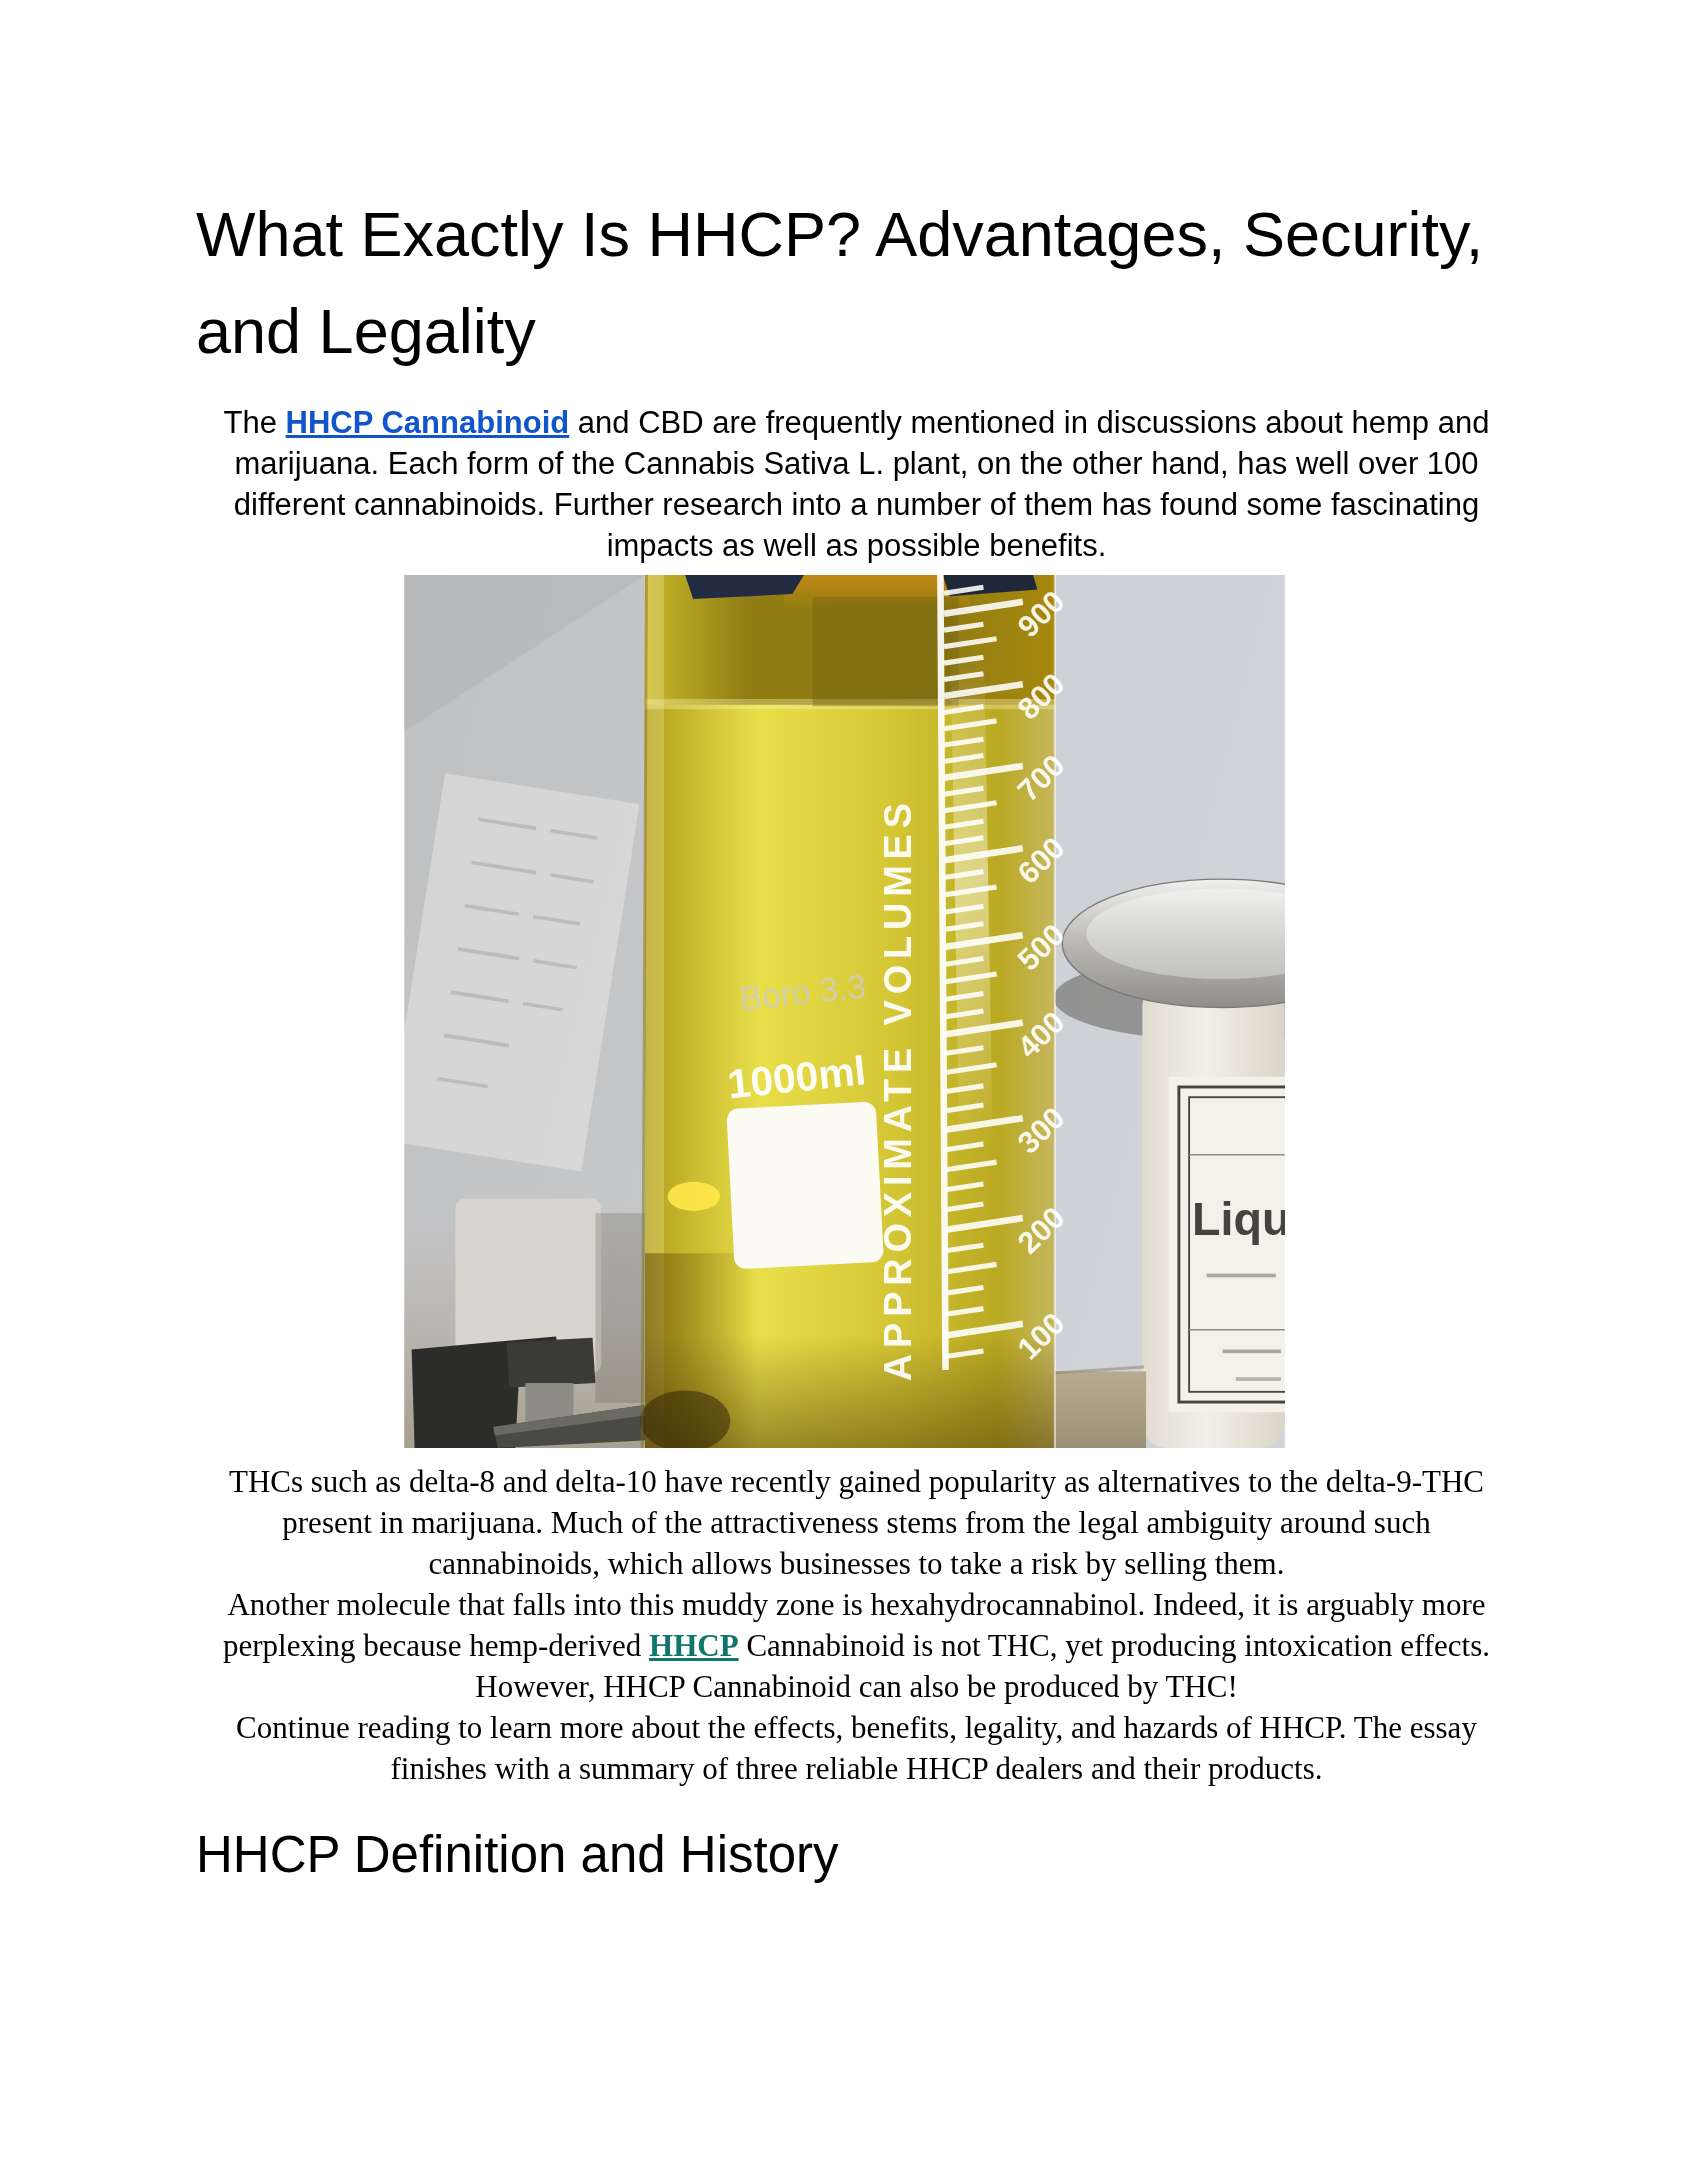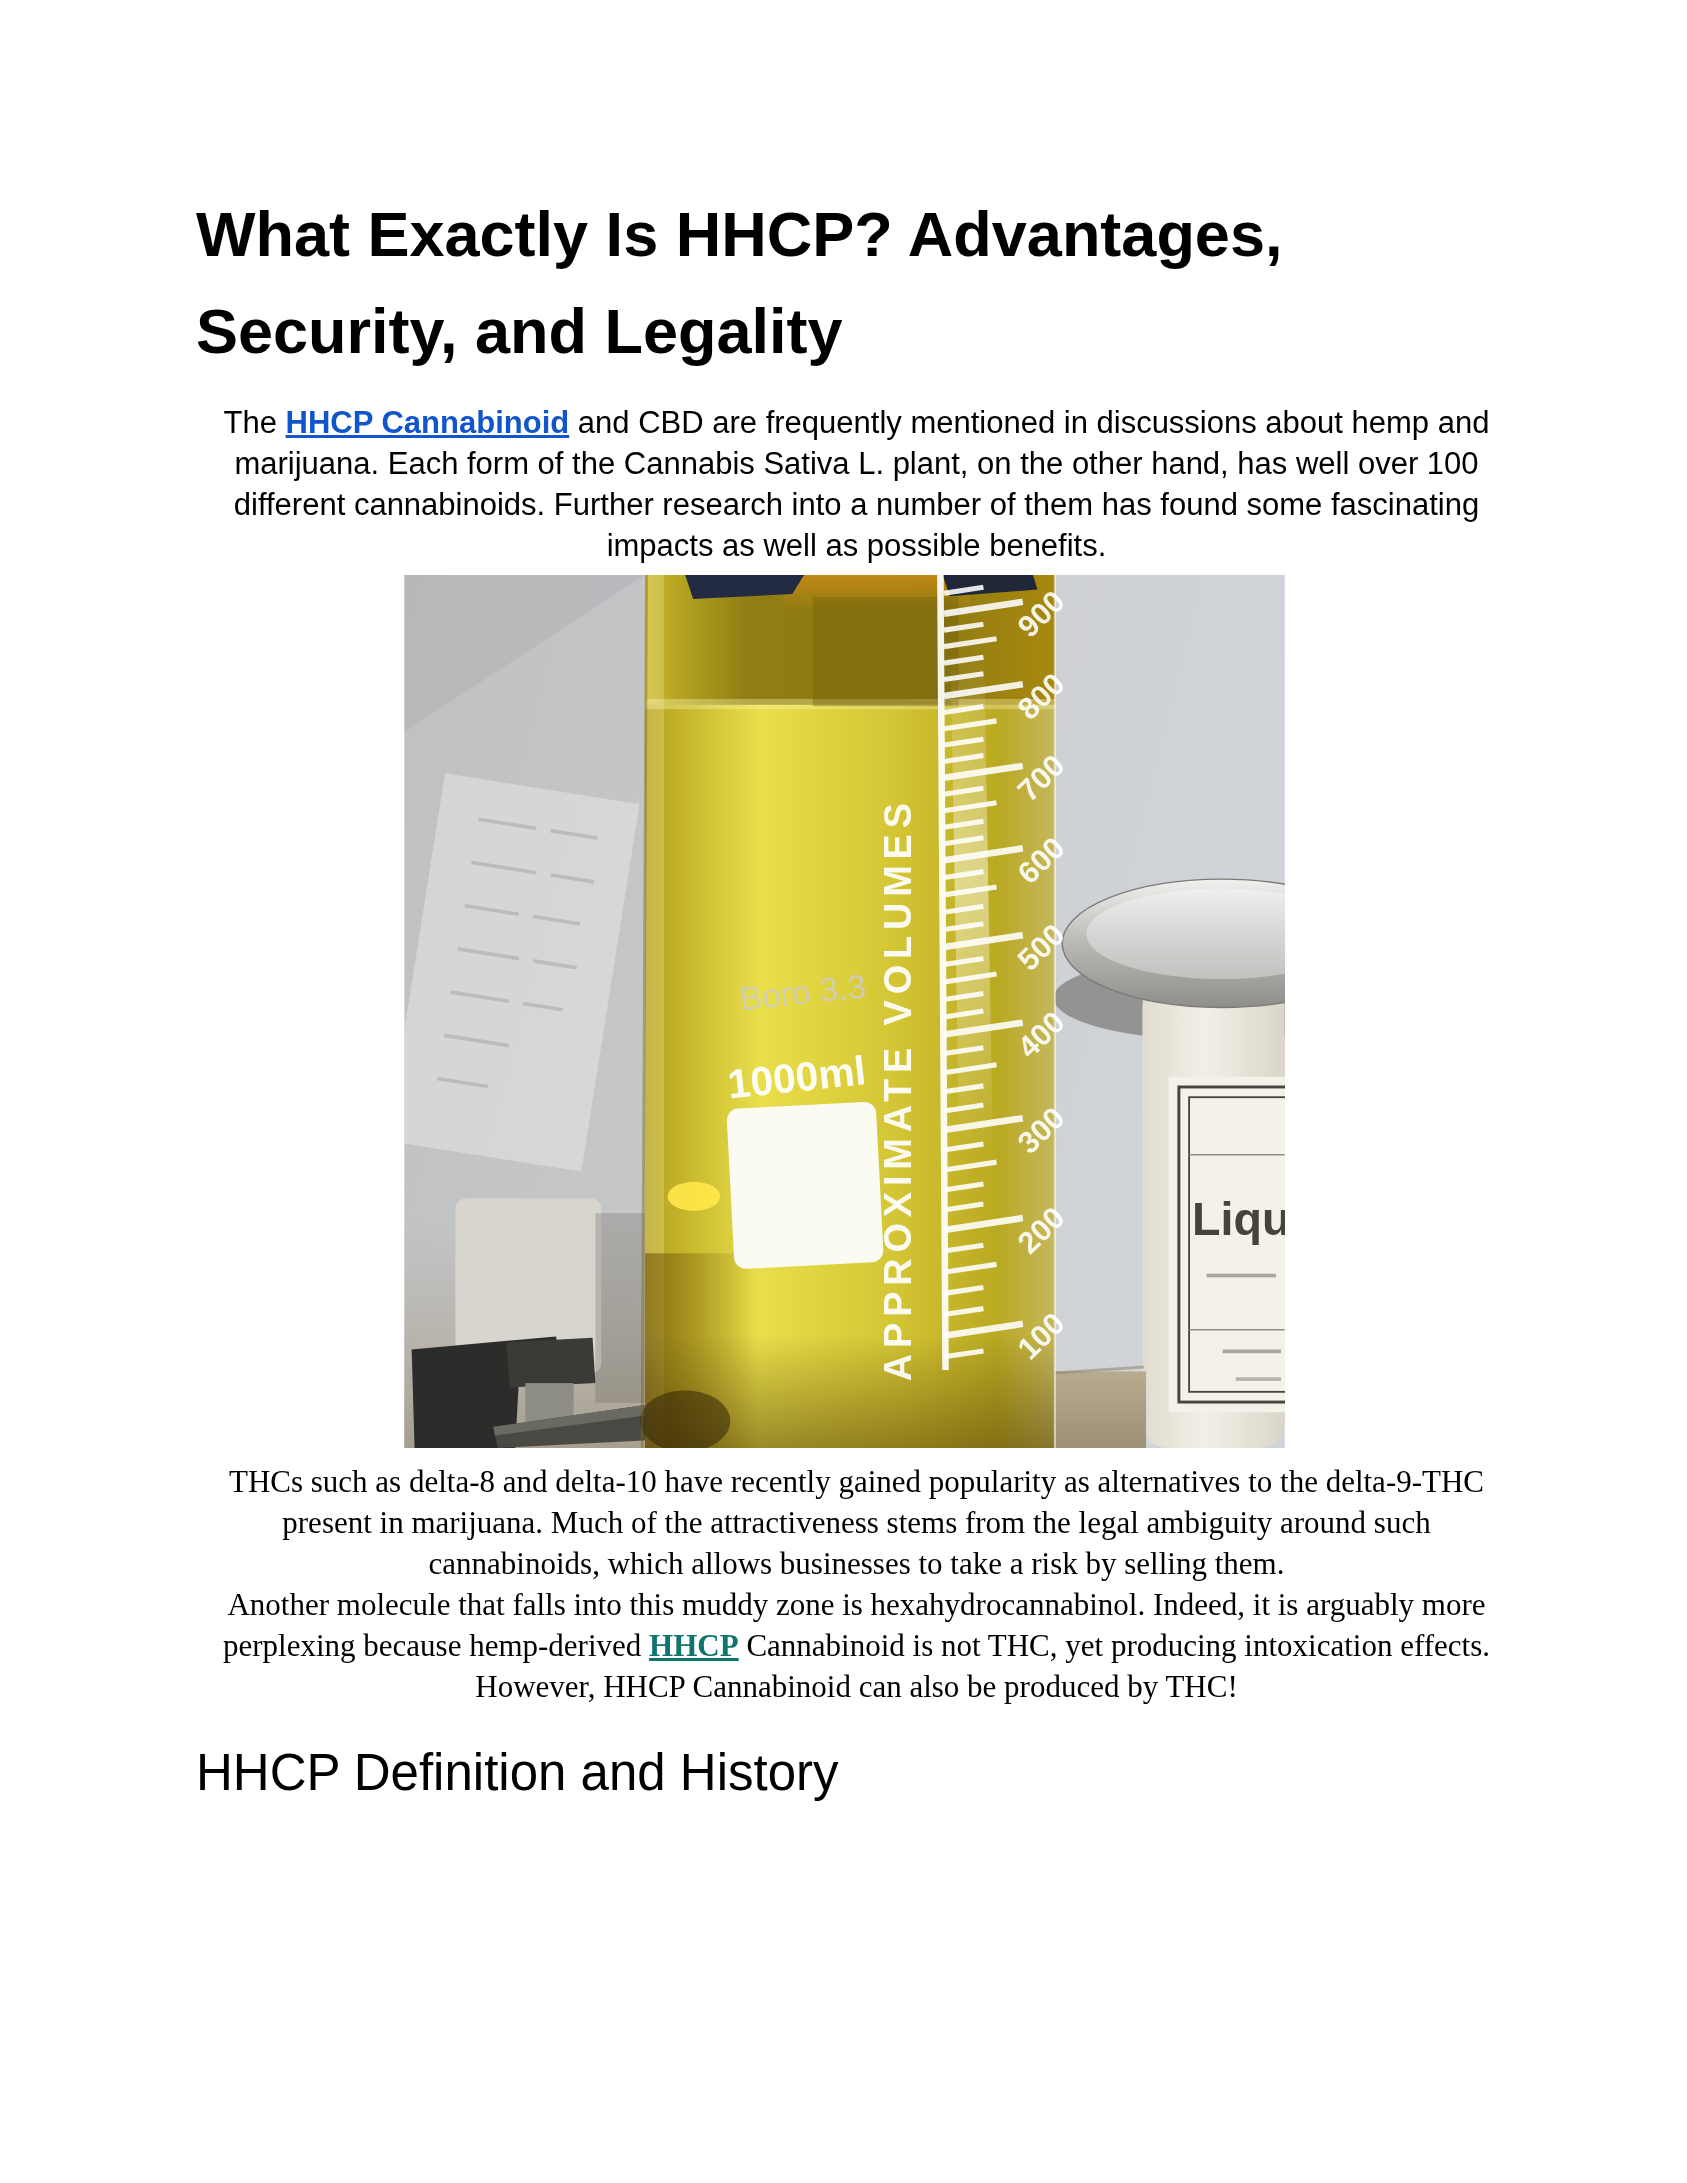--- a/index.html
+++ b/index.html
@@ -1,19 +1,19 @@
 <!DOCTYPE html>
 <html style="font-size:11.7px"><head>
 <meta charset="utf-8">
 <style>
   html,body{margin:0;padding:0;background:#ffffff;}
   body{width:1687px;height:2183px;font-family:"Liberation Sans",sans-serif;color:#000;}
   .page{position:relative;width:1687px;height:2183px;background:#fff;overflow:hidden;}
   .content{padding:0 0 0 196px;width:1321px;}
-  .doc-title{font-size:63px;line-height:97px;font-weight:700;margin:186px 0 0 0;letter-spacing:0;}
+  .doc-title{font-size:63px;line-height:97px;font-weight:400;margin:186px 0 0 0;letter-spacing:0;}
   .body-text{font-size:31px;line-height:41px;font-weight:400;text-align:center;}
   p{margin:0;}
   .p-intro{margin-top:22px;}
   .figure-wrap{margin:8.8px 0 0 208px;width:881px;height:873px;position:relative;}
   .figure-wrap svg{display:block;}
   .p-block{margin-top:13px;font-family:Liberation Serif, serif;}
   .doc-h2{font-size:51px;line-height:50px;font-weight:400;margin:41px 0 0 0;}
   .p-last{margin-top:32px;}
   a.doclink{font-weight:bold;text-decoration:underline;cursor:pointer;}
 </style>
@@ -241,20 +241,21 @@
             <text text-anchor="middle" font-family="Liberation Sans, sans-serif" font-size="56" font-weight="600" fill="#ffffff" opacity="0.95">1000ml</text>
           </g>
           <rect x="447" y="727" width="205" height="220" rx="16" fill="#fcfcf9" opacity="0.97" transform="rotate(-3 549 837)"></rect>
         </g>
       </svg>
     </div>
 
     <div class="body-text p-block">
       <p>THCs such as delta-8 and delta-10 have recently gained popularity as alternatives to the delta-9-THC present in marijuana. Much of the attractiveness stems from the legal ambiguity around such cannabinoids, which allows businesses to take a risk by selling them.</p>
       <p><span>Another molecule that falls into this muddy zone is hexahydrocannabinol. Indeed, it is arguably more perplexing because hemp-derived </span><a class="doclink" style="color:#0f766e">HHCP</a><span> Cannabinoid is not THC, yet producing intoxication effects. However, HHCP Cannabinoid can also be produced by THC!</span></p>
+      <p>Continue reading to learn more about the effects, benefits, legality, and hazards of HHCP. The essay finishes with a summary of three reliable HHCP dealers and their products.</p>
     </div>
 
     <h2 class="doc-h2">HHCP Definition and History</h2>
 
 
   </div>
 </div>
 
 
 </body></html>

